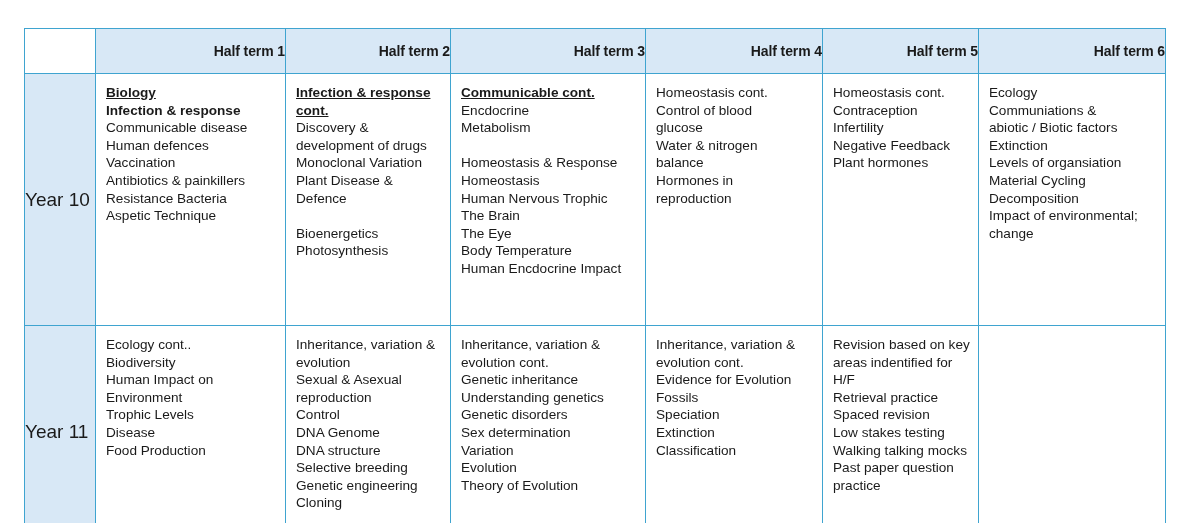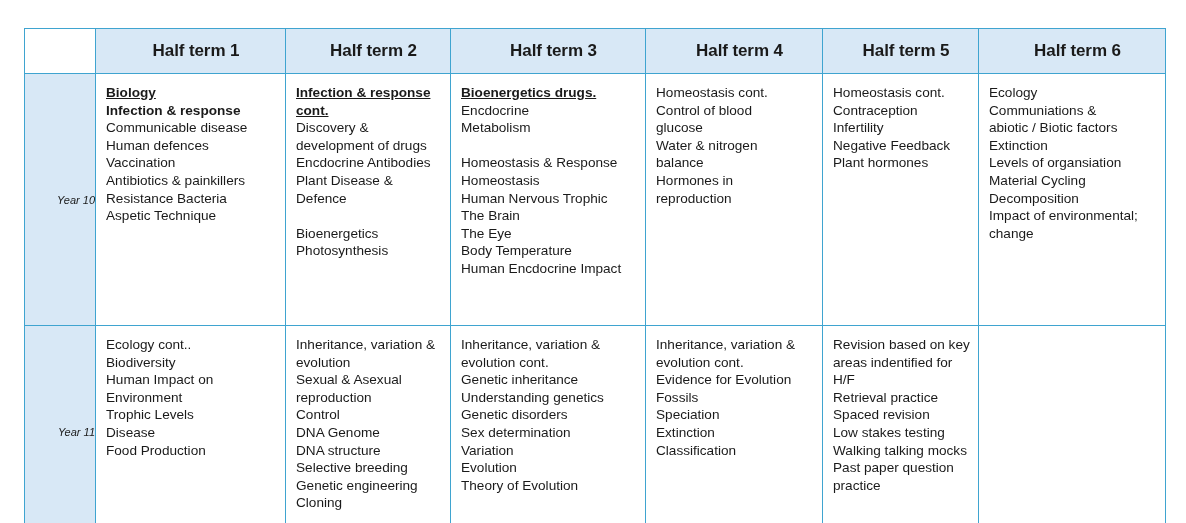--- a/index.html
+++ b/index.html
@@ -44,40 +44,39 @@
   col.c-ht2  { width: 165px; }
   col.c-ht3  { width: 195px; }
   col.c-ht4  { width: 177px; }
   col.c-ht5  { width: 156px; }
   col.c-ht6  { width: 187px; }
 
   
   .header-row th {
     height: 44px;
     background: #d8e8f6;
-    text-align: center;
+    text-align: right;
     vertical-align: middle;
     font-weight: bold;
-    font-size: 17px;
+    font-size: 14px;
     padding: 0 0 0 11px;
     letter-spacing: -0.1px;
   }
   .header-row th.corner-cell {
     background: #ffffff;
     padding: 0;
   }
 
   
   td.year-label {
     background: #d8e8f6;
-    text-align: right;
+    text-align: left;
     vertical-align: middle;
-    font-size: 11px;
+    font-size: 19px;
     font-weight: normal;
-    font-style: italic;
   }
 
   
   td.content-cell {
     background: #ffffff;
     padding: 10px 7px 8px 10px;
     font-size: 13.6px;
     line-height: 17.6px;
   }
   tr.year10-row td.content-cell { height: 233px; }
@@ -147,31 +146,31 @@
               <li>Resistance Bacteria</li>
               <li>Aspetic Technique</li>
             </ul>
         </td>
         <td class="content-cell">
           <ul class="cell-lines">
               <li class="bold-underline">Infection &amp; response</li>
               <li class="bold-underline">cont.</li>
               <li>Discovery &amp;</li>
               <li>development of drugs</li>
-              <li>Encdocrine Antibodies</li>
+              <li>Monoclonal Variation</li>
               <li>Plant Disease &amp;</li>
               <li>Defence</li>
               <li class="blank">&nbsp;</li>
               <li>Bioenergetics</li>
               <li>Photosynthesis</li>
             </ul>
         </td>
         <td class="content-cell">
           <ul class="cell-lines">
-              <li class="bold-underline">Bioenergetics drugs.</li>
+              <li class="bold-underline">Communicable cont.</li>
               <li>Encdocrine</li>
               <li>Metabolism</li>
               <li class="blank">&nbsp;</li>
               <li>Homeostasis &amp; Response</li>
               <li>Homeostasis</li>
               <li>Human Nervous Trophic</li>
               <li>The Brain</li>
               <li>The Eye</li>
               <li>Body Temperature</li>
               <li>Human Encdocrine Impact</li>

